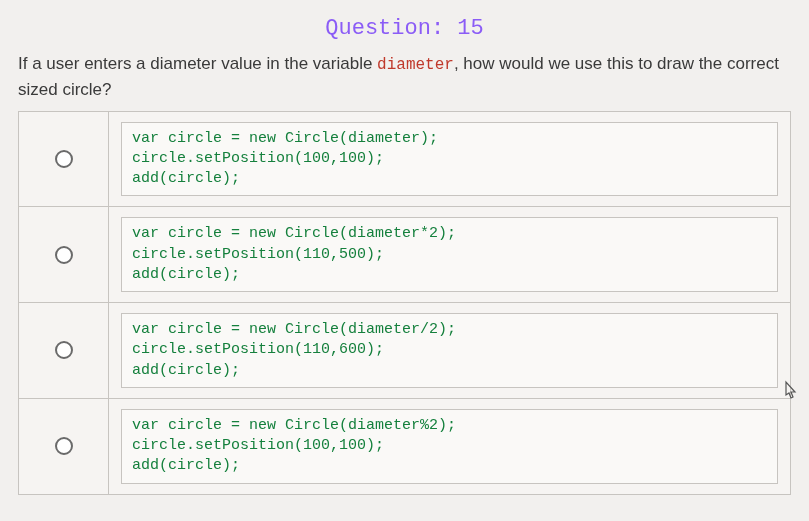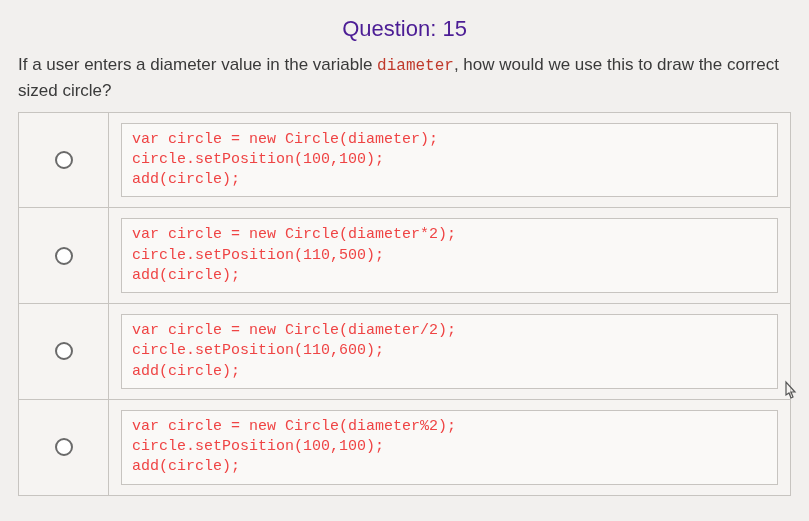--- a/index.html
+++ b/index.html
@@ -13,23 +13,24 @@
       background: #f2f0ee;
       font-family: Arial, Helvetica, sans-serif;
       color: #3a3a3a;
       padding: 12px 18px;
       overflow: hidden;
     }
     .title {
       text-align: center;
       font-size: 22px;
       font-weight: 400;
-      color: #4c1d95;
+      color: #8b5cf6;
       margin-bottom: 10px;
       margin-top: 4px;
+      font-family: Liberation Mono, monospace;
     }
     .question-text {
       font-size: 17px;
       color: #3a3a3a;
       line-height: 1.5;
       margin-bottom: 8px;
     }
     .kw {
       color: #c0392b;
       font-family: "Courier New", Courier, monospace;
@@ -63,21 +64,21 @@
     .code-cell {
       flex: 1;
       padding: 10px 12px;
     }
     .code-box {
       border: 1px solid #c7c4c0;
       background: #faf9f7;
       padding: 6px 10px;
       font-family: "Courier New", Courier, monospace;
       font-size: 15px;
-      color: #ef4444;
+      color: #15803d;
       white-space: pre;
       line-height: 1.35;
     }
     .cursor-icon {
       position: absolute;
       left: 780px;
       top: 380px;
       font-size: 20px;
       color: #555;
       pointer-events: none;

